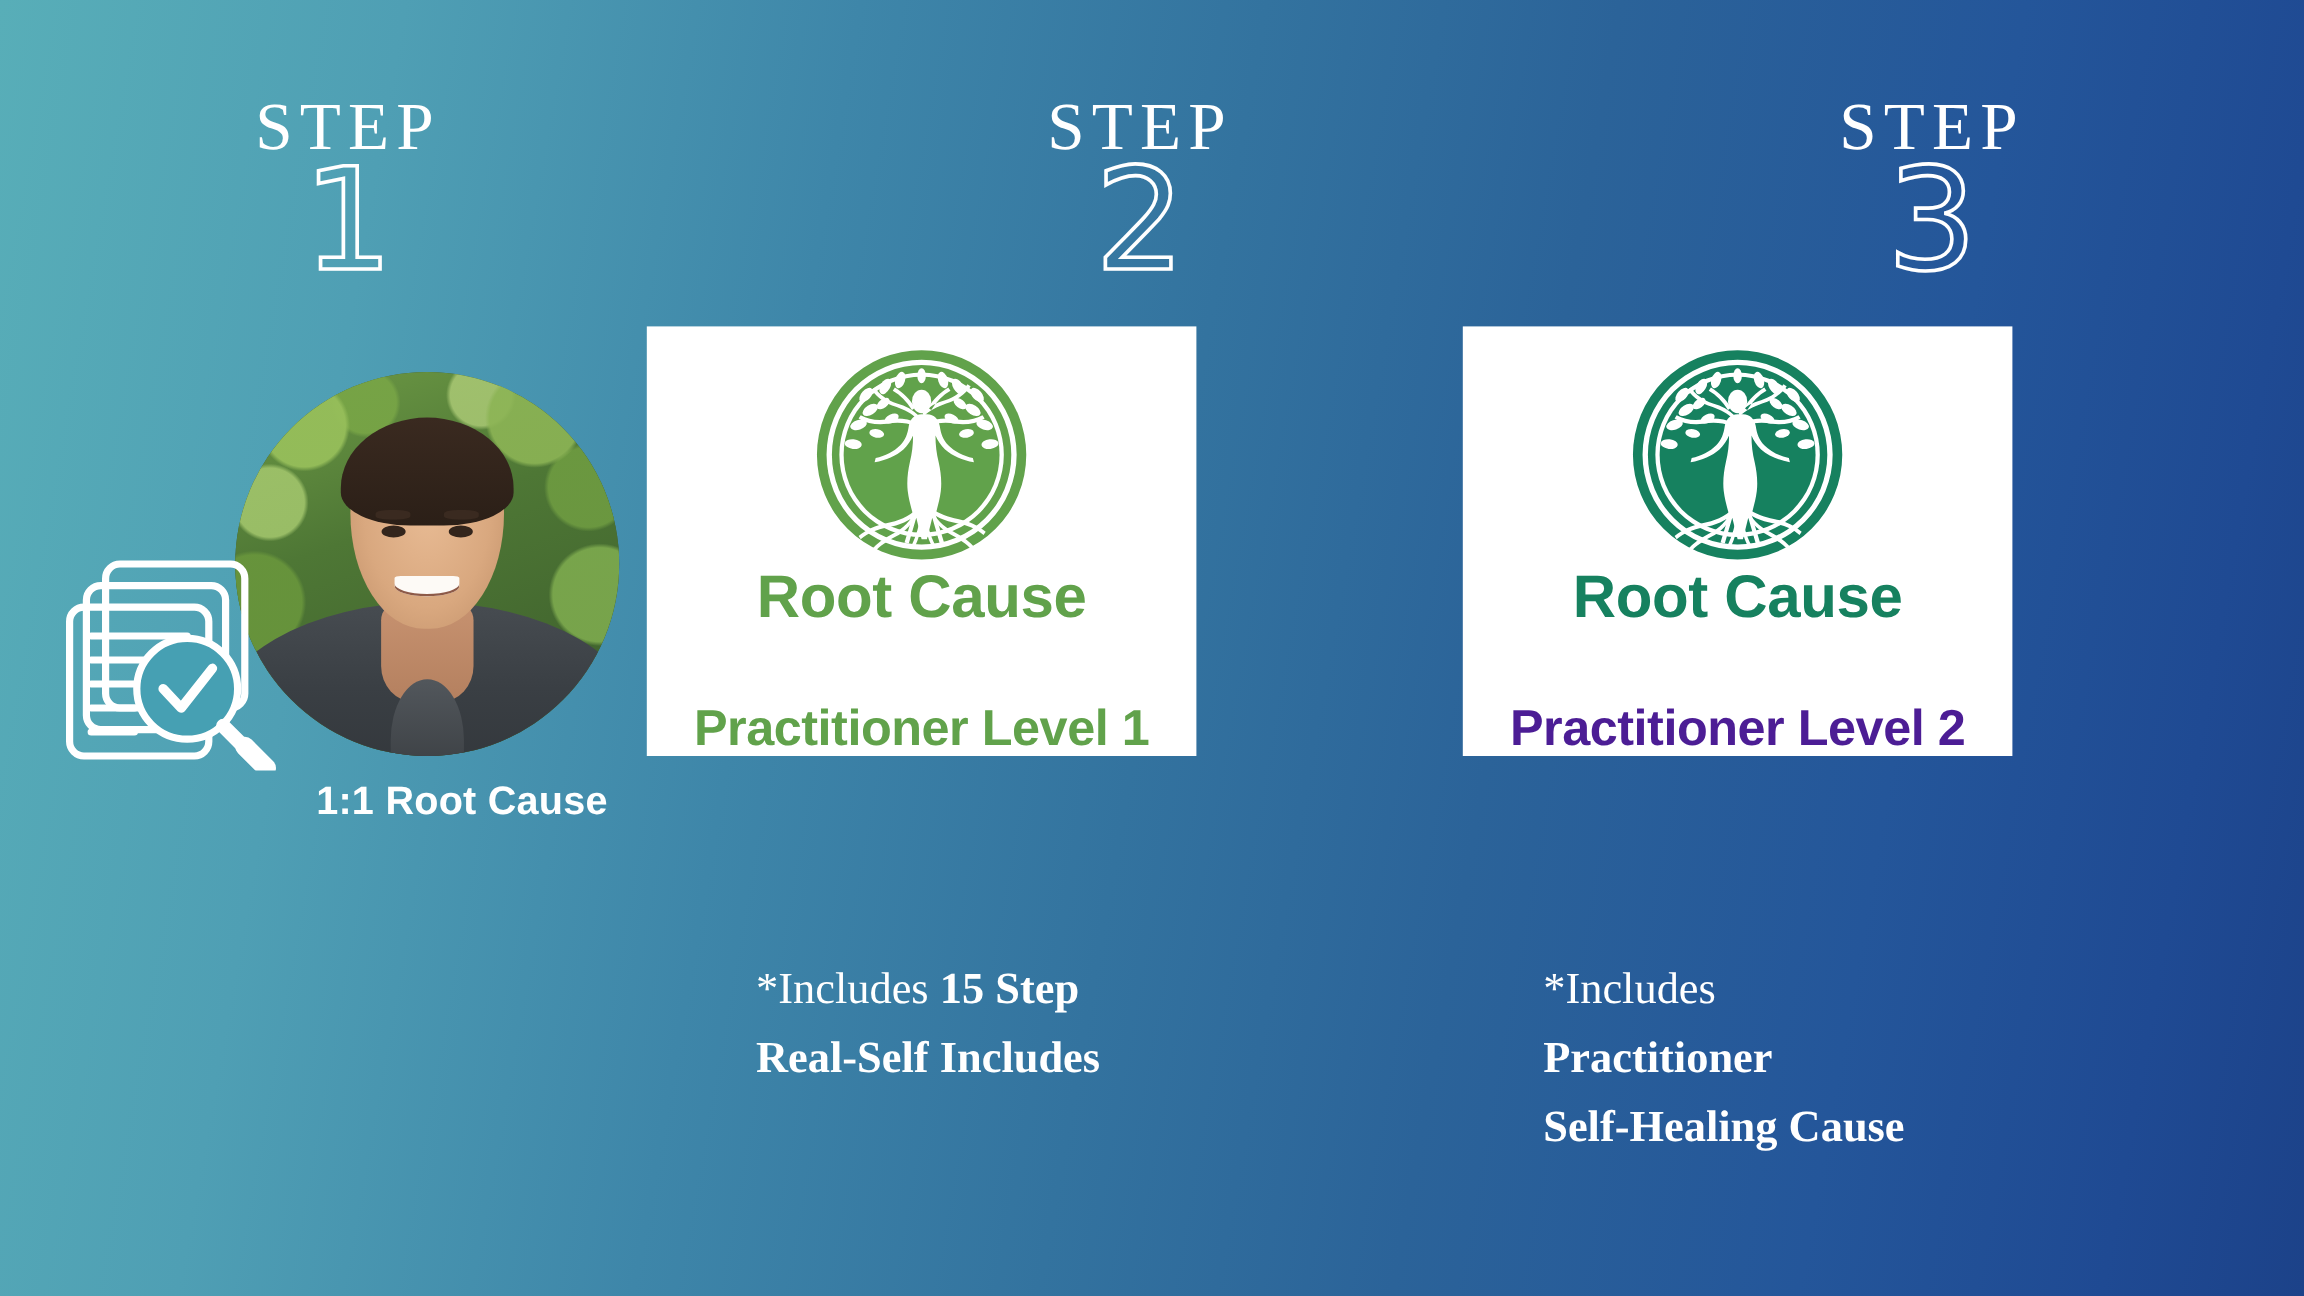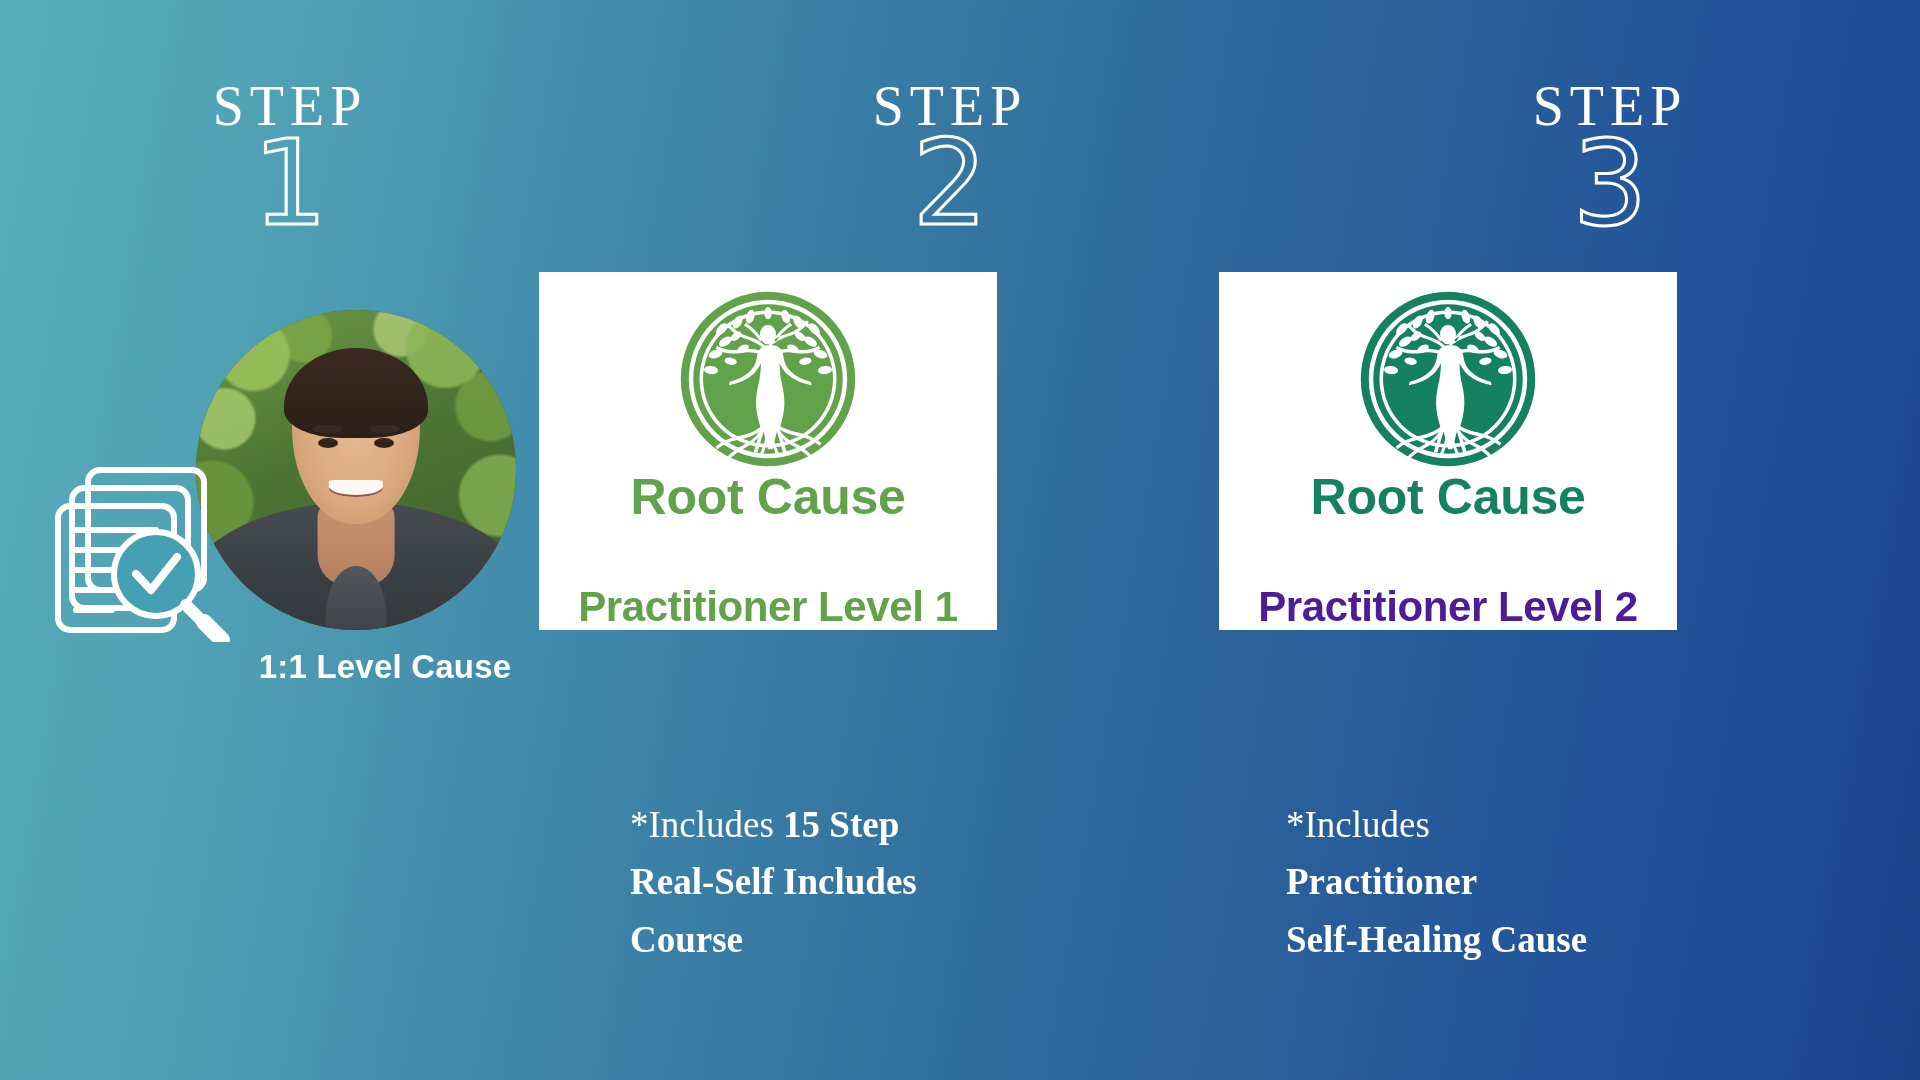--- a/index.html
+++ b/index.html
@@ -175,21 +175,21 @@
         <line x1="24" y1="128" x2="60" y2="128"></line>
         <line x1="24" y1="148" x2="60" y2="148"></line>
         <circle cx="104" cy="112" r="42" fill="#46a0b3"></circle>
         <path d="M84 112 l15 16 l26 -33" stroke-width="8"></path>
         <path d="M134 143 l24 24" stroke-width="12"></path>
         <path d="M152 160 l18 18" stroke-width="16"></path>
       </svg>
     </div>
 
     <div class="cap1">
-      <div>1:1 Level Cause</div>
+      <div>1:1 Root Cause</div>
     </div>
   </div>
 
   <div class="col col2">
 
     <div class="step-word">STEP</div>
     <div class="step-num">2</div>
 
     <div class="card">
       <div class="logo">
@@ -230,21 +230,20 @@
           </g>
         </svg>
       </div>
       <div class="t1" style="color:#61A24B">Root Cause</div>
       <div class="t2" style="color:#61A24B">Practitioner Level 1</div>
     </div>
 
     <div class="note">
       <div><span>*Includes </span><b>15 Step</b></div>
       <div><b>Real-Self Includes</b></div>
-      <div><b>Course</b></div>
     </div>
   </div>
 
   <div class="col col3">
 
     <div class="step-word">STEP</div>
     <div class="step-num">3</div>
 
     <div class="card">
       <div class="logo">

